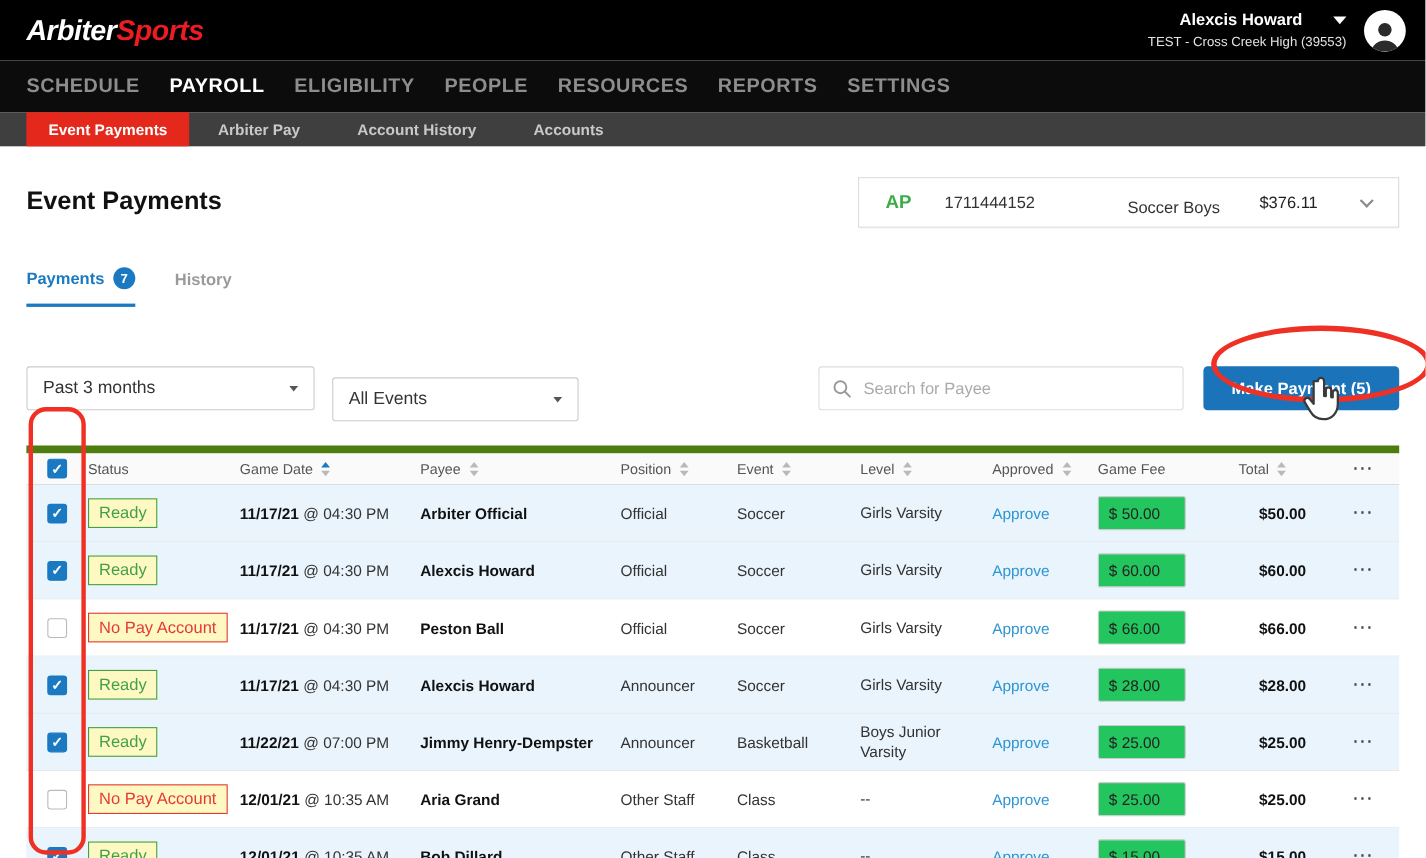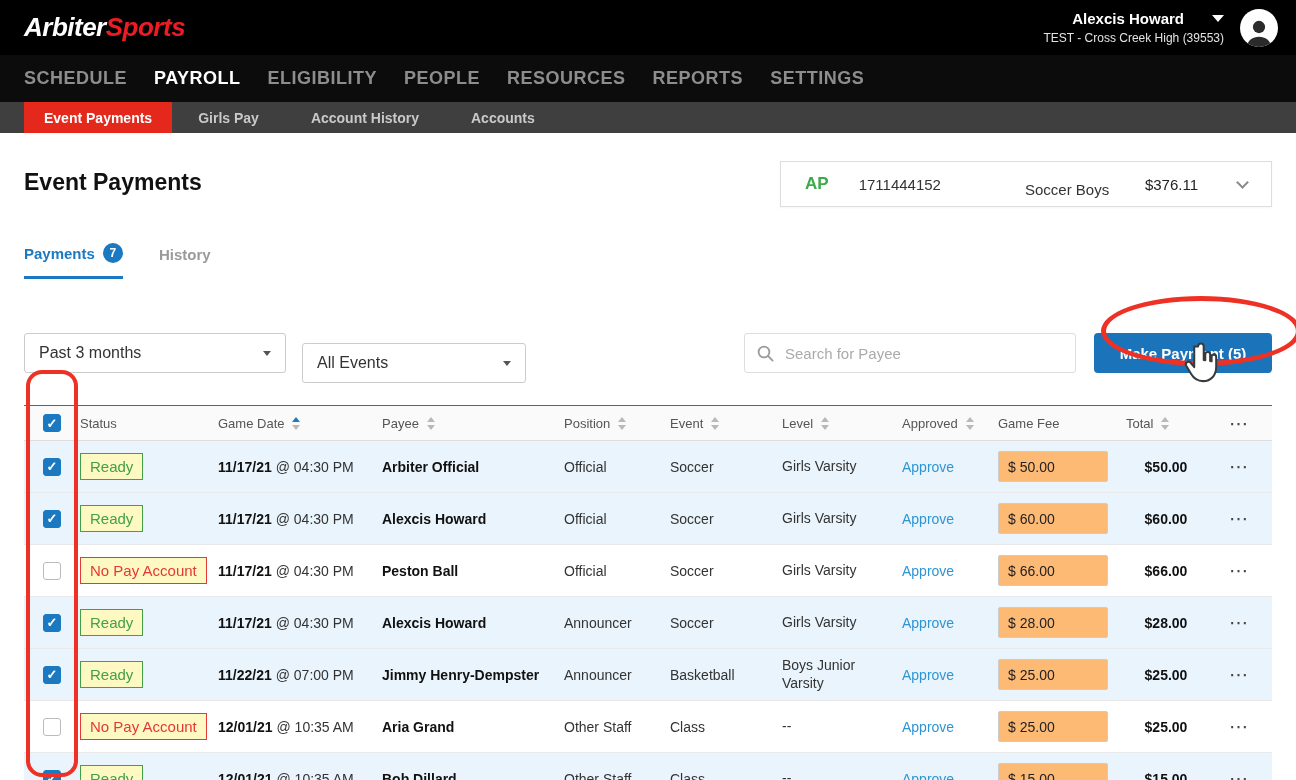--- a/index.html
+++ b/index.html
@@ -50,37 +50,37 @@
   .select.s1 { width:262px; }
   .select.s2 { width:224px; margin-left:16px;margin-top:20px; }
   .searchbox { margin-left:auto; position:relative; width:332px; }
   .searchbox input { width:100%; height:40px; border:1px solid #ddd; border-radius:3px; padding:0 12px 0 40px; font-size:15px; color:#333; font-family:"Liberation Sans",sans-serif; }
   .searchbox input::placeholder { color:#aaa; }
   .search-ico { position:absolute; left:13px; top:12px; }
   .btn-primary { margin-left:18px; width:178px; height:40px; background:#1b74ba; color:#fff; font-size:15px; font-weight:bold; border:none; border-radius:4px; cursor:pointer; font-family:"Liberation Sans",sans-serif; }
   
   .table { margin-top:22px; }
   .thead, .tr { display:grid; grid-template-columns:56px 138px 164px 182px 106px 112px 120px 96px 128px 80px 1fr; align-items:center; }
-  .thead { height:36px; background:#fafafa; border-top:1px solid #4d7c0f; border-bottom:1px solid #ddd; font-size:13px; color:#555; }
+  .thead { height:36px; background:#fafafa; border-top:7px solid #4d7c0f; border-bottom:1px solid #ddd; font-size:13px; color:#555; }
   .th { display:flex; align-items:center; }
   .tr { height:52px; border-bottom:1px solid #e9e9e9; font-size:14px; color:#333; background:#fff; }
   .tr.selected { background:#e9f4fc; }
   .col-check { display:flex; justify-content:center; }
   .checkbox { width:18px; height:18px; border:1px solid #bbb; border-radius:3px; background:#fff; display:inline-flex; align-items:center; justify-content:center; cursor:pointer; }
   .checkbox.checked { background:#1b79c1; border-color:#1b79c1; }
   .checkbox.checked::after { content:"✓"; color:#fff; font-size:13px; font-weight:bold; line-height:1; }
   .badge { display:inline-block; padding:4px 9px; font-size:15px; border:1px solid; background:#fef9c3; }
   .badge.ready { color:#43a047; border-color:#43a047; }
   .badge.nopay { color:#e53935; border-color:#e53935; }
   .date-main { font-weight:bold; color:#111; }
   .date-time { color:#333; margin-left:4px; }
   .payee { font-weight:bold; color:#111; }
   .level { line-height:1.25; padding-right:10px; }
   .approve-link { color:#2e95d3; text-decoration:none; cursor:pointer; }
-  .fee-input { width:110px; height:31px; border:1px solid #ccc; background:#fdba74; border-radius:2px; font-size:14px; padding:0 9px; color:#222; font-family:"Liberation Sans",sans-serif; }
+  .fee-input { width:80px; height:31px; border:1px solid #ccc; background:#22c55e; border-radius:2px; font-size:14px; padding:0 9px; color:#222; font-family:"Liberation Sans",sans-serif; }
   .total { font-weight:bold; color:#111;text-align:center; }
   .col-menu { display:flex; justify-content:center; }
   .menu-dots { font-size:19px; color:#444; letter-spacing:1px; cursor:pointer; line-height:1; }
   
   .sort { display:inline-flex; flex-direction:column; gap:3px; margin-left:8px; cursor:pointer; }
   .sort i { display:block; width:0; height:0; border-left:4px solid transparent; border-right:4px solid transparent; }
   .sort .up { border-bottom:5px solid #b9b9b9; }
   .sort .down { border-top:5px solid #b9b9b9; }
   .sort.asc .up { border-bottom-color:#1b79c1; }
   
@@ -116,21 +116,21 @@
   <a class="nav-item active">PAYROLL</a>
   <a class="nav-item">ELIGIBILITY</a>
   <a class="nav-item">PEOPLE</a>
   <a class="nav-item">RESOURCES</a>
   <a class="nav-item">REPORTS</a>
   <a class="nav-item">SETTINGS</a>
 </nav>
 
 <div class="subnav">
   <a class="subnav-item active">Event Payments</a>
-  <a class="subnav-item">Girls Pay</a>
+  <a class="subnav-item">Arbiter Pay</a>
   <a class="subnav-item">Account History</a>
   <a class="subnav-item">Accounts</a>
 </div>
 
 <div class="content">
 
   <div class="title-row">
     <h1 class="page-title">Event Payments</h1>
     <div class="summary-card">
       <span class="ap">AP</span>

